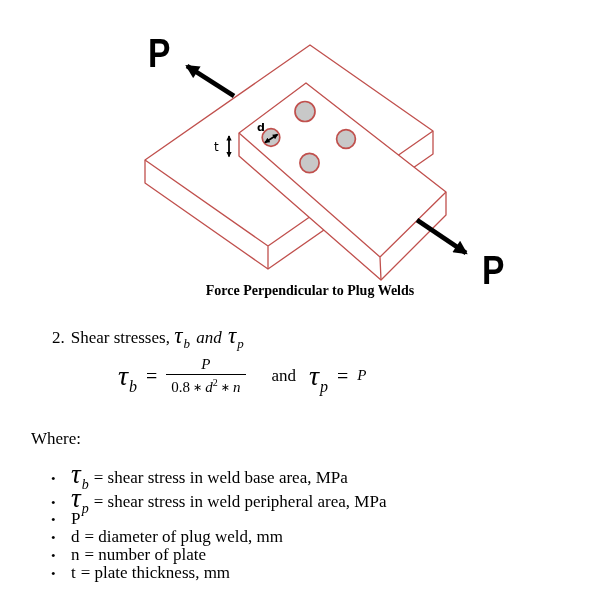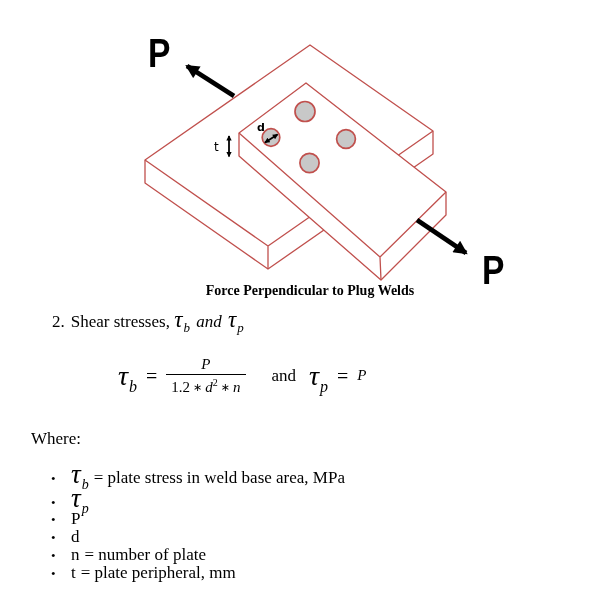--- a/index.html
+++ b/index.html
@@ -7,21 +7,21 @@
     position:relative; width:600px; height:593px; background:#ffffff;
     font-family:"Liberation Serif", serif; color:#000; overflow:hidden;
   }
   
   .diagram { position:absolute; left:0; top:0; }
   .fig-caption {
     position:absolute; left:0; top:283px; width:596px; text-align:center;
     font-weight:bold; font-size:14px;margin-left:12px;
   }
   
-  .heading { position:absolute; left:52px; top:308px; font-size:17px; white-space:nowrap; }
+  .heading { position:absolute; left:52px; top:324px; font-size:17px; white-space:nowrap; }
   .heading .num { margin-right:6px; }
   .tau-m .tg { font-style:italic; font-size:23px; line-height:1; }
   .tau-m .ts { font-style:italic; font-size:13px; position:relative; top:5px; margin-left:1px; }
   .heading .hand { font-style:italic; margin:0 2px; }
   
   .formula-row {
     position:absolute; left:118px; top:353px; height:46px;
     display:flex; align-items:center; white-space:nowrap;
   }
   .tau-f .tgf { font-style:italic; font-size:28px; line-height:1; }
@@ -104,55 +104,57 @@
     <span class="tau-m"><span class="tg">τ</span><span class="ts">b</span></span>
     <span class="hand">and</span>
     <span class="tau-m"><span class="tg">τ</span><span class="ts">p</span></span>
   </div>
 
   <div class="formula-row">
     <span class="tau-f"><span class="tgf">τ</span><span class="tsf">b</span></span>
     <span class="eq">=</span>
     <span class="frac">
       <span class="fnum">P</span>
-      <span class="fden"><span>1.2</span><span class="st">∗</span><span class="iv">d</span><sup class="sp">2</sup><span class="st">∗</span><span class="iv">n</span></span>
+      <span class="fden"><span>0.8</span><span class="st">∗</span><span class="iv">d</span><sup class="sp">2</sup><span class="st">∗</span><span class="iv">n</span></span>
     </span>
     <span class="conn">and</span>
     <span class="tau-f"><span class="tgf">τ</span><span class="tsf">p</span></span>
     <span class="eq">=</span>
     <span class="frac">
       <span class="fnum">P</span>
     </span>
   </div>
 
   <div class="where">Where:</div>
 
   <ul class="defs">
     <li>
       <span class="bullet">•</span>
       <span class="sym-tau"><span class="tg2">τ</span><span class="ts2">b</span></span>
-      <span class="def-text">= plate stress in weld base area, MPa</span>
+      <span class="def-text">= shear stress in weld base area, MPa</span>
     </li>
     <li>
       <span class="bullet">•</span>
       <span class="sym-tau"><span class="tg2">τ</span><span class="ts2">p</span></span>
+      <span class="def-text">= shear stress in weld peripheral area, MPa</span>
     </li>
     <li>
       <span class="bullet">•</span>
       <span class="sym-plain">P</span>
     </li>
     <li>
       <span class="bullet">•</span>
       <span class="sym-plain">d</span>
+      <span class="def-text">= diameter of plug weld, mm</span>
     </li>
     <li>
       <span class="bullet">•</span>
       <span class="sym-plain">n</span>
       <span class="def-text">= number of plate</span>
     </li>
     <li>
       <span class="bullet">•</span>
       <span class="sym-plain">t</span>
-      <span class="def-text">= plate peripheral, mm</span>
+      <span class="def-text">= plate thickness, mm</span>
     </li>
   </ul>
 
 </div>
 
 </body></html>

